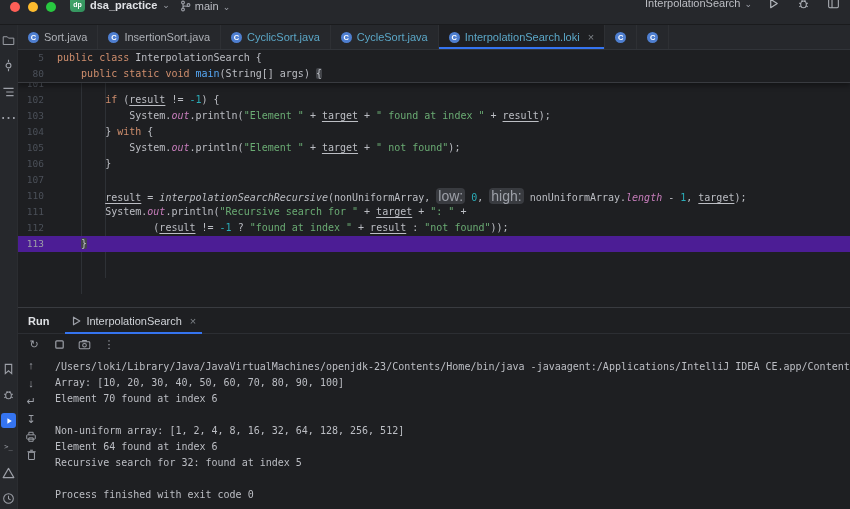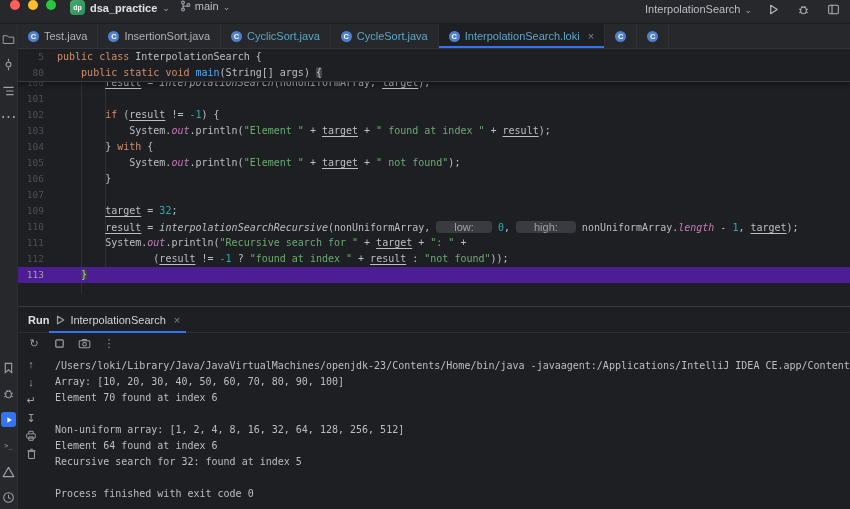--- a/index.html
+++ b/index.html
@@ -1,21 +1,21 @@
 <!DOCTYPE html>
 <html><head>
 <meta charset="utf-8">
 <style>
   *{box-sizing:border-box;margin:0;padding:0}
   html,body{width:850px;height:509px;overflow:hidden}
   body{background:#1e1f22;font-family:"Liberation Sans",sans-serif;color:#bcbec4}
   svg{display:block}
 
   
-  .titlebar{height:24px;background:#26282c;border-bottom:1px solid #1a1b1d;display:flex;align-items:flex-start;padding:0 8px;gap:10px}
+  .titlebar{height:24px;background:#26282c;border-bottom:1px solid #1a1b1d;display:flex;align-items:flex-end;padding:12px 8px;gap:10px}
   .traffic{display:flex;gap:8px;align-items:center;padding-left:2px}
   .tl{width:10px;height:10px;border-radius:50%}
   .tl.red{background:#ff5f57}.tl.yellow{background:#febc2e}.tl.green{background:#28c840}
   .proj{display:flex;align-items:center;gap:5px;margin-left:4px;cursor:default}
   .proj-badge{width:15px;height:15px;border-radius:4px;background:linear-gradient(135deg,#46a86c,#2f8f5b);color:#fff;font-size:7px;font-weight:700;display:flex;align-items:center;justify-content:center}
   .proj-name{font-size:11px;font-weight:700;color:#dfe1e5}
   .chev{color:#9da0a8;font-size:9px;line-height:1;transform:translateY(1px)}
   .branch{display:flex;align-items:center;gap:4px;font-size:11px;color:#bcbec4}
   .tb-right{margin-left:auto;display:flex;align-items:center;gap:12px}
   .runcfg{display:flex;align-items:center;gap:4px;font-size:11px;color:#bcbec4}
@@ -56,26 +56,26 @@
   .ctext{padding-left:13px;color:#bcbec4}
   .tk-d{color:#bcbec4}
   .tk-k{color:#cf8e6d}
   .tk-s{color:#6aab73}
   .tk-n{color:#2aacb8}
   .tk-c{color:#7a7e85}
   .tk-f{color:#c77dbb;font-style:italic}
   .tk-m{color:#56a8f5}
   .tk-i{color:#bcbec4;font-style:italic}
   .tk-u{color:#bcbec4;text-decoration:underline;text-decoration-thickness:1px;text-underline-offset:2px}
-  .tk-h{background:#393b40;color:#9da0a8;border-radius:4px;padding:0 18px;font-size:11px;font-family:"Liberation Sans",sans-serif}
+  .tk-h{background:#393b40;color:#9da0a8;border-radius:4px;padding:0 2px;font-size:14px;font-family:"Liberation Sans",sans-serif}
   .tk-b{background:#43454a;border-radius:2px}
 
   
   .runpanel{flex:1;border-top:1px solid #393b40;display:flex;flex-direction:column;background:#1e1f22;min-height:0}
-  .run-header{height:26px;display:flex;align-items:center;padding:0 10px;border-bottom:1px solid #2c2e33}
+  .run-header{height:26px;display:flex;align-items:center;padding:0 10px;gap:16px;border-bottom:1px solid #2c2e33}
   .run-title{font-size:11px;font-weight:700;color:#dfe1e5}
   .run-tab{height:26px;display:flex;align-items:center;gap:5px;font-size:11px;color:#d0d3d8;position:relative;padding:0 6px}
   .run-tab::after{content:"";position:absolute;left:0;right:0;bottom:0;height:2px;background:#3574f0}
   .run-toolbar{height:20px;display:flex;align-items:center;gap:11px;padding-left:9px;color:#9da0a8;font-size:11px}
   .run-toolbar .rt-icon{display:flex;align-items:center;justify-content:center;width:14px;height:14px}
   .run-body{flex:1;display:flex;min-height:0}
   .run-side{width:26px;display:flex;flex-direction:column;align-items:center;gap:4px;padding-top:4px;color:#9da0a8;font-size:11px}
   .run-side .rs-icon{display:flex;align-items:center;justify-content:center;width:14px;height:14px}
   .console{flex:1;padding:5px 0 0 11px;font-family:"DejaVu Sans Mono",monospace;font-size:10px;line-height:16px;color:#bcbec4;white-space:pre;overflow:hidden}
   .console-line{height:16px}
@@ -200,21 +200,21 @@
           </svg>
       </span>
     </div>
   </div>
 
   <div class="content">
 
     <div class="tabbar">
       <div class="tab">
         <span class="class-icon">C</span>
-        <span class="tab-label">Test.java</span>
+        <span class="tab-label">Sort.java</span>
       </div>
       <div class="tab">
         <span class="class-icon">C</span>
         <span class="tab-label">InsertionSort.java</span>
       </div>
       <div class="tab modified">
         <span class="class-icon">C</span>
         <span class="tab-label">CyclicSort.java</span>
       </div>
       <div class="tab modified">
@@ -237,29 +237,27 @@
 
     <div class="editor">
       <div class="sticky" id="sticky-rows">
           <div class="crow"><span class="ln">5</span><span class="ctext"><span class="tk-k">public class </span><span class="tk-d">InterpolationSearch </span><span class="tk-d">{</span></span></div>
           <div class="crow"><span class="ln">80</span><span class="ctext"><span class="tk-d">    </span><span class="tk-k">public static void </span><span class="tk-m">main</span><span class="tk-d">(</span><span class="tk-d">String[] args) </span><span class="tk-b">{</span></span></div>
         </div>
       <div class="code-area">
         <div class="guide g1"></div>
         <div class="guide g2"></div>
         <div id="code-rows">
-            <div class="crow"><span class="ln">100</span><span class="ctext"><span class="tk-d">        </span><span class="tk-u">result</span><span class="tk-d"> = </span><span class="tk-i">interpolationSearch</span><span class="tk-d">(nonUniformArray, </span><span class="tk-u">target</span><span class="tk-d">);</span></span></div>
             <div class="crow"><span class="ln">101</span><span class="ctext"></span></div>
             <div class="crow"><span class="ln">102</span><span class="ctext"><span class="tk-d">        </span><span class="tk-k">if</span><span class="tk-d"> (</span><span class="tk-u">result</span><span class="tk-d"> != </span><span class="tk-n">-1</span><span class="tk-d">) {</span></span></div>
             <div class="crow"><span class="ln">103</span><span class="ctext"><span class="tk-d">            System.</span><span class="tk-f">out</span><span class="tk-d">.println(</span><span class="tk-s">"Element "</span><span class="tk-d"> + </span><span class="tk-u">target</span><span class="tk-d"> + </span><span class="tk-s">" found at index "</span><span class="tk-d"> + </span><span class="tk-u">result</span><span class="tk-d">);</span></span></div>
             <div class="crow"><span class="ln">104</span><span class="ctext"><span class="tk-d">        } </span><span class="tk-k">with</span><span class="tk-d"> {</span></span></div>
             <div class="crow"><span class="ln">105</span><span class="ctext"><span class="tk-d">            System.</span><span class="tk-f">out</span><span class="tk-d">.println(</span><span class="tk-s">"Element "</span><span class="tk-d"> + </span><span class="tk-u">target</span><span class="tk-d"> + </span><span class="tk-s">" not found"</span><span class="tk-d">);</span></span></div>
             <div class="crow"><span class="ln">106</span><span class="ctext"><span class="tk-d">        }</span></span></div>
             <div class="crow"><span class="ln">107</span><span class="ctext"></span></div>
-            <div class="crow"><span class="ln">109</span><span class="ctext"><span class="tk-d">        </span><span class="tk-u">target</span><span class="tk-d"> = </span><span class="tk-n">32</span><span class="tk-d">;</span></span></div>
             <div class="crow"><span class="ln">110</span><span class="ctext"><span class="tk-d">        </span><span class="tk-u">result</span><span class="tk-d"> = </span><span class="tk-i">interpolationSearchRecursive</span><span class="tk-d">(nonUniformArray, </span><span class="tk-h">low:</span><span class="tk-d"> </span><span class="tk-n">0</span><span class="tk-d">, </span><span class="tk-h">high:</span><span class="tk-d"> nonUniformArray.</span><span class="tk-f">length</span><span class="tk-d"> - </span><span class="tk-n">1</span><span class="tk-d">, </span><span class="tk-u">target</span><span class="tk-d">);</span></span></div>
             <div class="crow"><span class="ln">111</span><span class="ctext"><span class="tk-d">        System.</span><span class="tk-f">out</span><span class="tk-d">.println(</span><span class="tk-s">"Recursive search for "</span><span class="tk-d"> + </span><span class="tk-u">target</span><span class="tk-d"> + </span><span class="tk-s">": "</span><span class="tk-d"> + </span></span></div>
             <div class="crow"><span class="ln">112</span><span class="ctext"><span class="tk-d">                (</span><span class="tk-u">result</span><span class="tk-d"> != </span><span class="tk-n">-1</span><span class="tk-d"> ? </span><span class="tk-s">"found at index "</span><span class="tk-d"> + </span><span class="tk-u">result</span><span class="tk-d"> : </span><span class="tk-s">"not found"</span><span class="tk-d">));</span></span></div>
             <div class="crow cur"><span class="ln">113</span><span class="ctext"><span class="tk-d">    </span><span class="tk-b">}</span></span></div>
           </div>
       </div>
     </div>
 
     <div class="runpanel">
       <div class="run-header">

